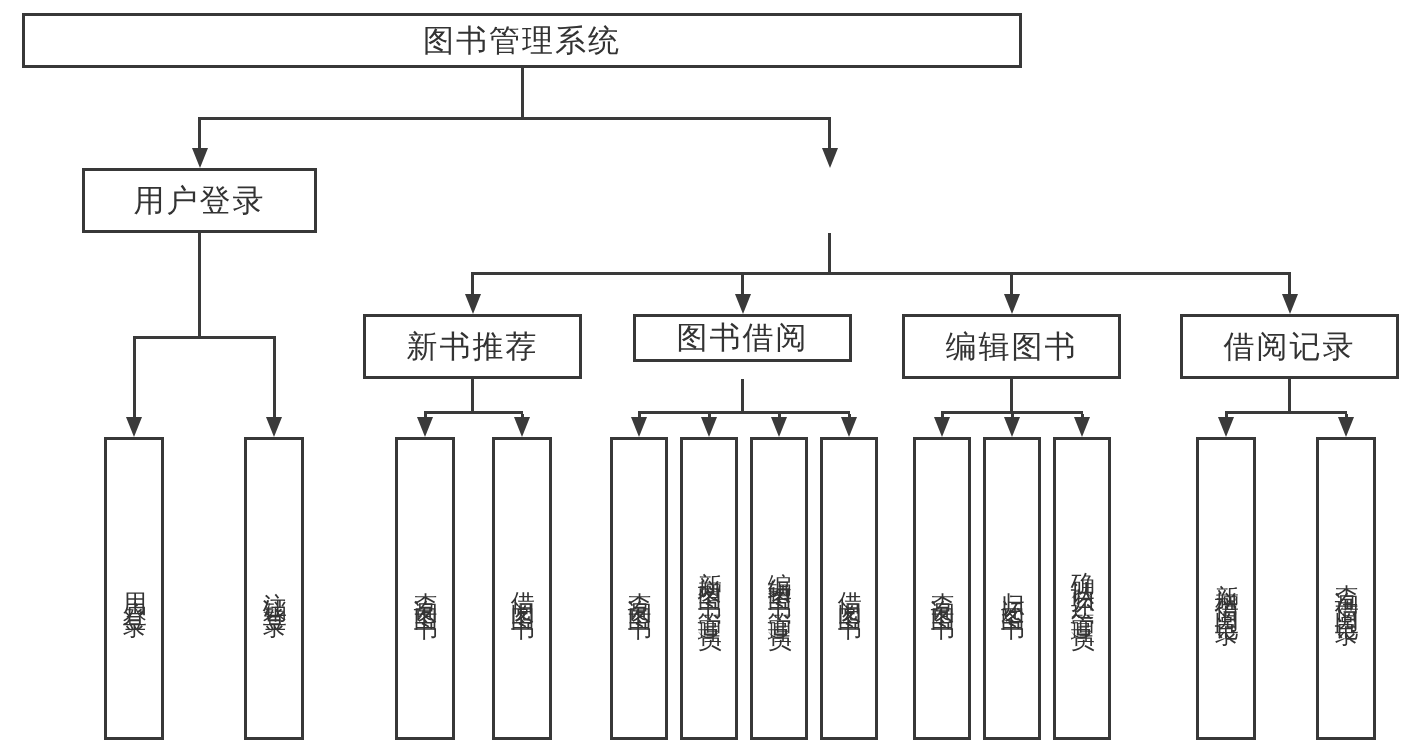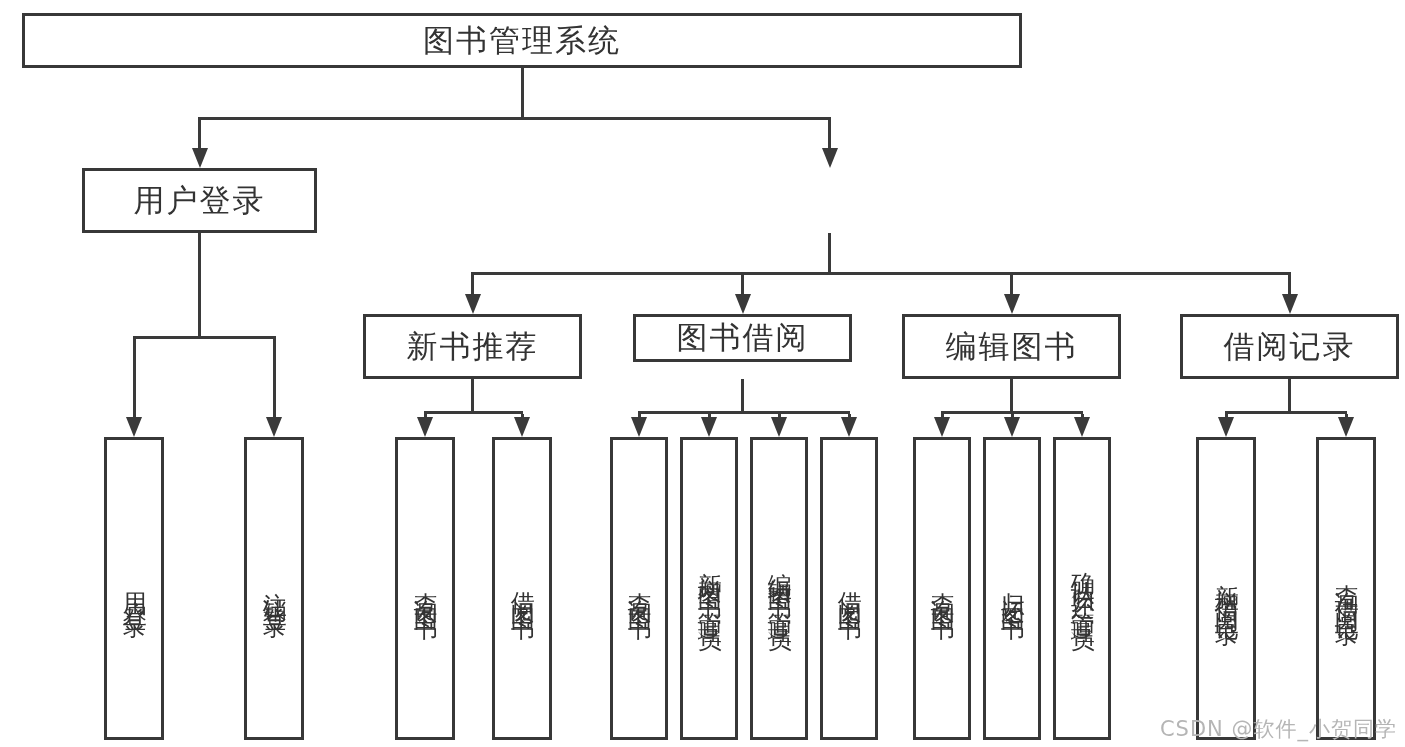--- a/index.html
+++ b/index.html
@@ -175,15 +175,14 @@
     <span class="vtext">确认归还（管理员）</span>
   </div>
 
   <div class="node v" style="left:1196px;top:437px;width:60px;height:303px">
     <span class="vtext">新增借阅记录</span>
   </div>
   <div class="node v" style="left:1316px;top:437px;width:60px;height:303px">
     <span class="vtext">查询借阅记录</span>
   </div>
 
-  <div class="watermark">CSDN @软件_小贺同学</div>
 
 </div>
 
 </body></html>

